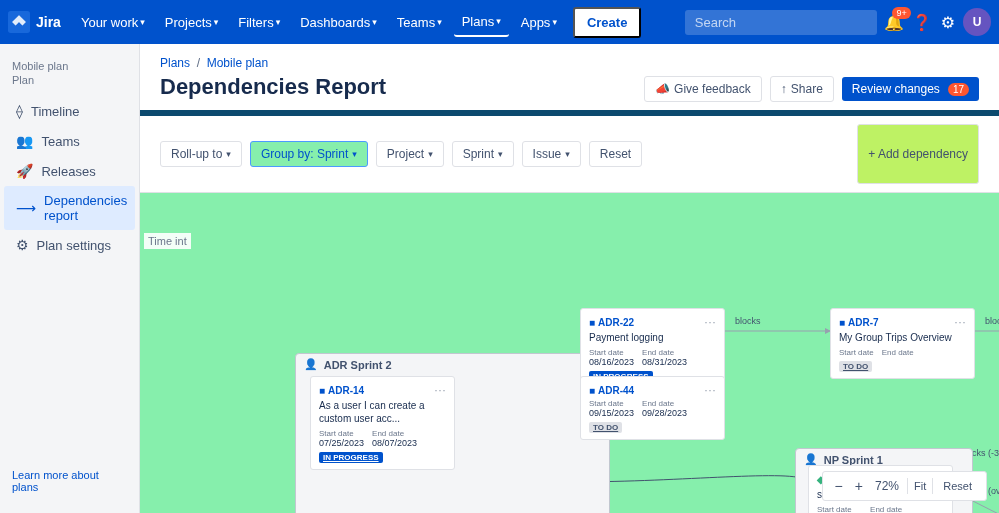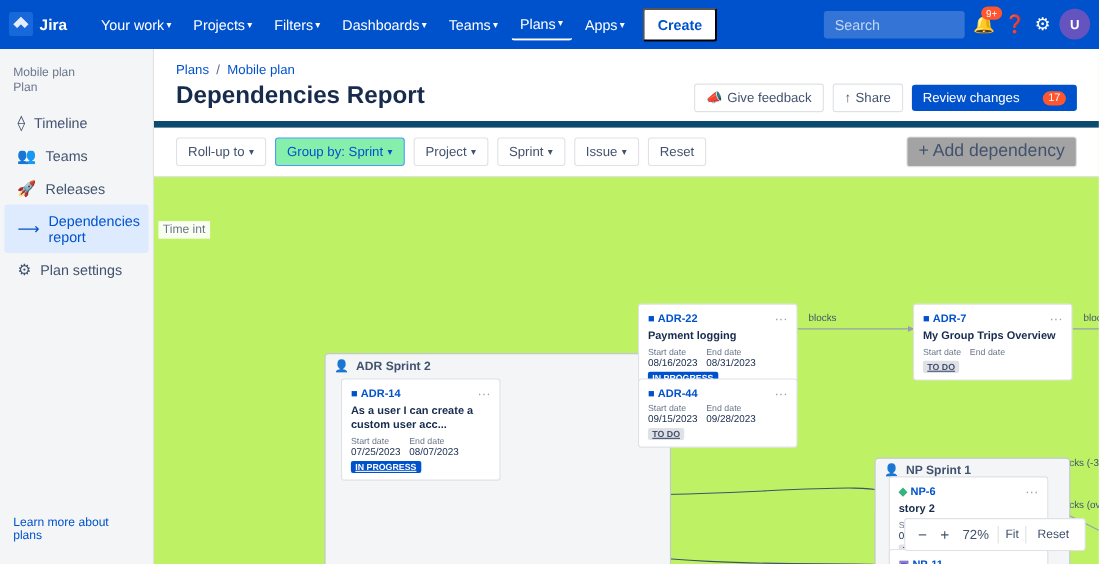--- a/index.html
+++ b/index.html
@@ -10,27 +10,27 @@
       height: 44px;
       background: #0052CC;
       display: flex;
       align-items: center;
       padding: 0 8px;
       gap: 4px;
       position: fixed;
       top: 0; left: 0; right: 0;
       z-index: 100;
     }
-    .nav-logo { display: flex; align-items: center; gap: 6px; color: #fff; font-weight: 700; font-size: 14px; margin-right: 19px; }
+    .nav-logo { display: flex; align-items: center; gap: 6px; color: #fff; font-weight: 700; font-size: 14px; margin-right: 8px; }
     .nav-logo svg { width: 22px; height: 22px; }
     .nav-item { color: #fff; font-size: 13px; padding: 6px 8px; border-radius: 3px; cursor: pointer; display: flex; align-items: center; gap: 2px; white-space: nowrap; }
     .nav-item .chevron { font-size: 9px; }
     .nav-create { background: #fff; color: #0052CC; font-weight: 600; padding: 6px 12px; border-radius: 3px; cursor: pointer; font-size: 13px; margin-left: 4px; }
     .nav-right { margin-left: auto; display: flex; align-items: center; gap: 8px; }
-    .nav-search { background: rgba(255,255,255,0.2); border: none; border-radius: 3px; color: #fff; padding: 5px 10px; font-size: 13px; width: 128px; }
+    .nav-search { background: rgba(255,255,255,0.2); border: none; border-radius: 3px; color: #fff; padding: 5px 10px; font-size: 13px; width: 192px; }
     .nav-search::placeholder { color: rgba(255,255,255,0.7); }
     .nav-icon { color: #fff; font-size: 16px; cursor: pointer; position: relative; }
     .nav-badge { background: #FF5630; color: #fff; font-size: 9px; border-radius: 8px; padding: 1px 4px; position: absolute; top: -6px; right: -6px; }
     .nav-avatar { width: 28px; height: 28px; border-radius: 50%; background: #6554C0; display: flex; align-items: center; justify-content: center; color: #fff; font-size: 12px; font-weight: 600; cursor: pointer; }
 
     
     .sidebar {
       position: fixed;
       top: 44px; left: 0; bottom: 0;
       width: 140px;
@@ -51,33 +51,33 @@
     
     .main { margin-top: 44px; margin-left: 140px; height: calc(100vh - 44px); display: flex; flex-direction: column; overflow: hidden; }
 
     
     .content-header { padding: 12px 20px 0; border-bottom: 6px solid #0c4a6e; }
     .breadcrumb { font-size: 12px; color: #5E6C84; margin-bottom: 4px; }
     .breadcrumb a { color: #0052CC; text-decoration: none; }
     .page-title { font-size: 22px; font-weight: 600; color: #172B4D; margin-bottom: 10px; }
     .btn-feedback { background: #fff; border: 1px solid #DFE1E6; border-radius: 3px; padding: 5px 10px; font-size: 12px; cursor: pointer; color: #42526E; display: flex; align-items: center; gap: 4px; }
     .btn-share { background: #fff; border: 1px solid #DFE1E6; border-radius: 3px; padding: 5px 10px; font-size: 12px; cursor: pointer; color: #42526E; display: flex; align-items: center; gap: 4px; }
-    .btn-review { background: #0052CC; color: #fff; border: none; border-radius: 3px; padding: 5px 10px; font-size: 12px; cursor: pointer; display: flex; align-items: center; gap: 21px; }
+    .btn-review { background: #0052CC; color: #fff; border: none; border-radius: 3px; padding: 5px 10px; font-size: 12px; cursor: pointer; display: flex; align-items: center; gap: 8px; }
     .review-badge { background: #FF5630; color: #fff; border-radius: 8px; padding: 1px 5px; font-size: 10px; }
 
     
     .toolbar { display: flex; align-items: center; gap: 8px; padding: 8px 20px; border-bottom: 1px solid #DFE1E6; }
     .toolbar-btn { background: #fff; border: 1px solid #DFE1E6; border-radius: 3px; padding: 5px 10px; font-size: 12px; cursor: pointer; color: #42526E; display: flex; align-items: center; gap: 4px; white-space: nowrap; }
     .toolbar-btn.active-group { background: #86efac; border-color: #4C9AFF; color: #0052CC; }
     .toolbar-btn .chevron { font-size: 9px; }
     .toolbar-sep { flex: 1; }
-    .btn-add-dep { background: #a3a3a3; border: 1px solid #DFE1E6; border-radius: 3px; padding: 4px 10px; font-size: 16px; cursor: pointer; color: #42526E; display: flex; align-items: center; gap: 4px; }
-
-    
-    .canvas { flex: 1; overflow: hidden; position: relative; background: #bef264; }
+    .btn-add-dep { background: #bef264; border: 1px solid #DFE1E6; border-radius: 3px; padding: 22px 10px; font-size: 12px; cursor: pointer; color: #42526E; display: flex; align-items: center; gap: 4px; }
+
+    
+    .canvas { flex: 1; overflow: hidden; position: relative; background: #86efac; }
     .canvas-inner { position: absolute; top: 0; left: 0; right: 0; bottom: 0; }
     .header-title-area { flex: 1; }
     .header-actions-area { display: flex; align-items: center; gap: 8px; }
 
     
     .sprint-group {
       position: absolute;
       border: 1px solid #C1C7D0;
       border-radius: 4px;
       background: #F4F5F7;
@@ -98,21 +98,21 @@
       border: 1px solid #DFE1E6;
       border-radius: 3px;
       padding: 6px 8px;
       width: 145px;
       position: absolute;
       font-size: 10px;
     }
     .card-header { display: flex; align-items: center; justify-content: space-between; margin-bottom: 2px; }
     .card-id { color: #0052CC; font-weight: 600; font-size: 10px; display: flex; align-items: center; gap: 3px; }
     .card-menu { color: #97A0AF; font-size: 12px; cursor: pointer; }
-    .card-title { color: #172B4D; font-size: 10px; margin-bottom: 4px; line-height: 1.3; font-weight: bold; }
+    .card-title { color: #172B4D; font-size: 10px; margin-bottom: 4px; line-height: 1.3; }
     .card-dates { display: flex; gap: 8px; margin-bottom: 3px; }
     .card-date-group { display: flex; flex-direction: column; }
     .card-date-label { color: #6B778C; font-size: 8px; }
     .card-date-val { color: #172B4D; font-size: 9px; }
     .card-status { display: inline-block; border-radius: 2px; padding: 1px 4px; font-size: 8px; font-weight: 600; text-decoration: underline; }
     .status-in-progress { background: #0052CC; color: #fff; }
     .status-todo { background: #DFE1E6; color: #42526E; }
 
     
     .conn-label {

